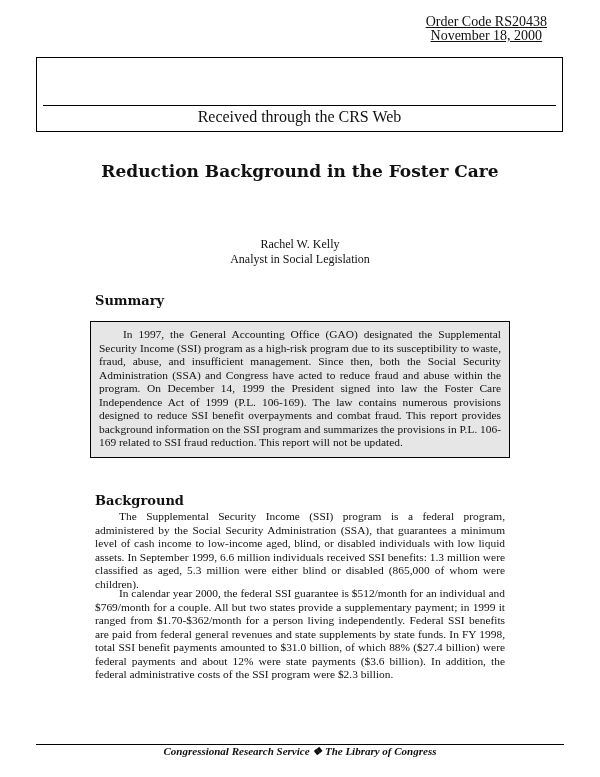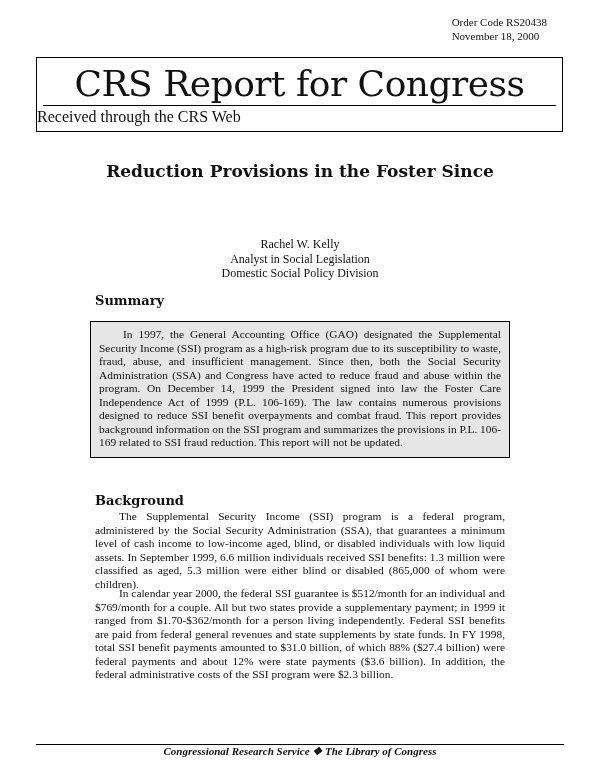--- a/index.html
+++ b/index.html
@@ -1,26 +1,26 @@
 <!DOCTYPE html>
 <html><head>
   <meta charset="utf-8">
   <style>
     html, body { margin: 0; padding: 0; background: #ffffff; }
     body { width: 600px; height: 777px; position: relative; overflow: hidden;
            font-family: "DejaVu Serif", "Liberation Serif", serif; color: #111; }
     .serif { font-family: "Liberation Serif", "DejaVu Serif", serif; }
-    .order-block { position: absolute; right: 53px; top: 15px; text-align: left;
-                   font-size: 11px; line-height: 14px; }
+    .order-block { position: absolute; right: 53px; top: 15px; text-align: center;
+                   font-size: 14px; line-height: 14px; text-decoration: underline; }
     .masthead { position: absolute; left: 36px; top: 57px; width: 527px; height: 75px;
                 border: 1.5px solid #000; box-sizing: border-box; }
     .masthead-title { position: absolute; left: 0; right: 0; top: 6px; text-align: center;
                       font-size: 36px; line-height: 40px; letter-spacing: -0.5px; }
     .masthead-rule { position: absolute; left: 6px; right: 6px; top: 47px; border-top: 1px solid #000; }
-    .masthead-sub { position: absolute; left: 0; right: 0; top: 49px; text-align: left;
+    .masthead-sub { position: absolute; left: 0; right: 0; top: 49px; text-align: center;
                     font-size: 16px; line-height: 20px; }
     .doc-title { position: absolute; left: 90px; width: 420px; top: 160px; text-align: center;
                  font-weight: bold; font-size: 17px; line-height: 22px; }
     .author-block { position: absolute; left: 150px; width: 300px; top: 237px; text-align: center;
                     font-size: 12px; line-height: 14.5px; }
     .section-head { position: absolute; left: 95px; font-weight: bold; font-size: 13px; }
     .summary-box { position: absolute; left: 90px; top: 321px; width: 420px; height: 137px;
                    background: #e6e6e6; border: 1.5px solid #000; box-sizing: border-box;
                    padding: 6px 8px 12px 8px; }
     .para { font-size: 11.4px; line-height: 13.5px; text-align: justify; margin: 0; }
@@ -32,33 +32,31 @@
   </style>
 </head>
 <body>
 
 <div class="order-block serif">
   <div>Order Code RS20438</div>
   <div>November 18, 2000</div>
 </div>
 
 <div class="masthead">
-  <div class="masthead-title">CRS Report for Congress</div>
   <div class="masthead-rule"></div>
   <div class="masthead-sub serif">Received through the CRS Web</div>
 </div>
 
 <div class="doc-title">
-  <div>Reduction Provisions in the Foster Since</div>
+  <div>Reduction Background in the Foster Care</div>
 </div>
 
 <div class="author-block serif">
   <div>Rachel W. Kelly</div>
   <div>Analyst in Social Legislation</div>
-  <div>Domestic Social Policy Division</div>
 </div>
 
 <div class="section-head" style="top:293px;">Summary</div>
 
 <div class="summary-box">
   <p class="para indent serif">In 1997, the General Accounting Office (GAO) designated the Supplemental Security Income (SSI) program as a high-risk program due to its susceptibility to waste, fraud, abuse, and insufficient management.  Since then, both the Social Security Administration (SSA) and Congress have acted to reduce fraud and abuse within the program.  On December 14, 1999 the President signed into law the Foster Care Independence Act of 1999 (P.L. 106-169).  The law contains numerous provisions designed to reduce SSI benefit overpayments and combat fraud.  This report provides background information on the SSI program and summarizes the provisions in P.L. 106-169 related to SSI fraud reduction.  This report will not be updated.</p>
 </div>
 
 <div class="section-head" style="top:480px;margin-top:13px;">Background</div>
 

